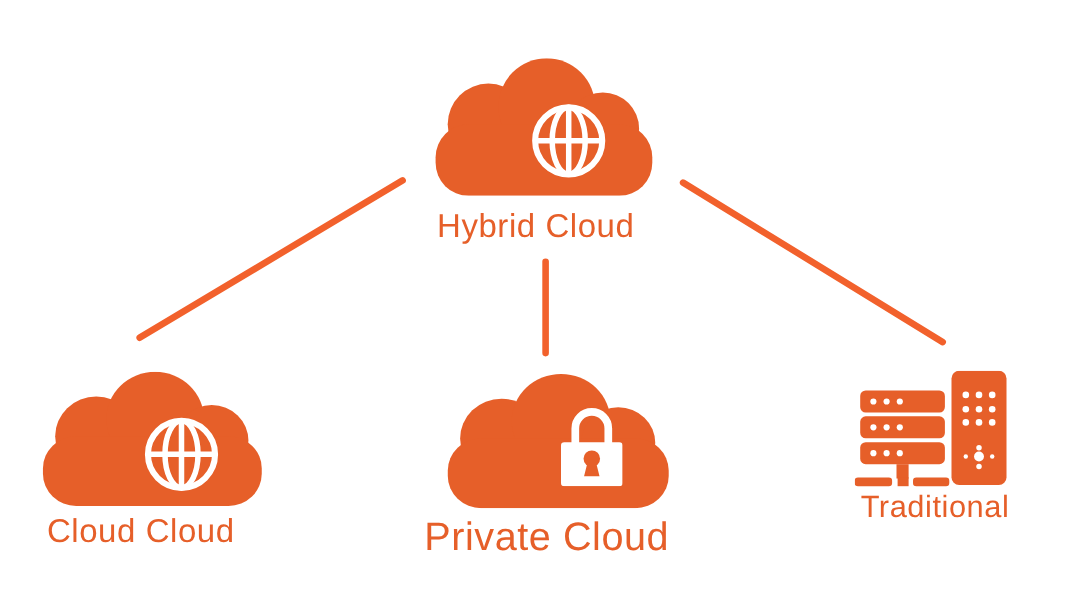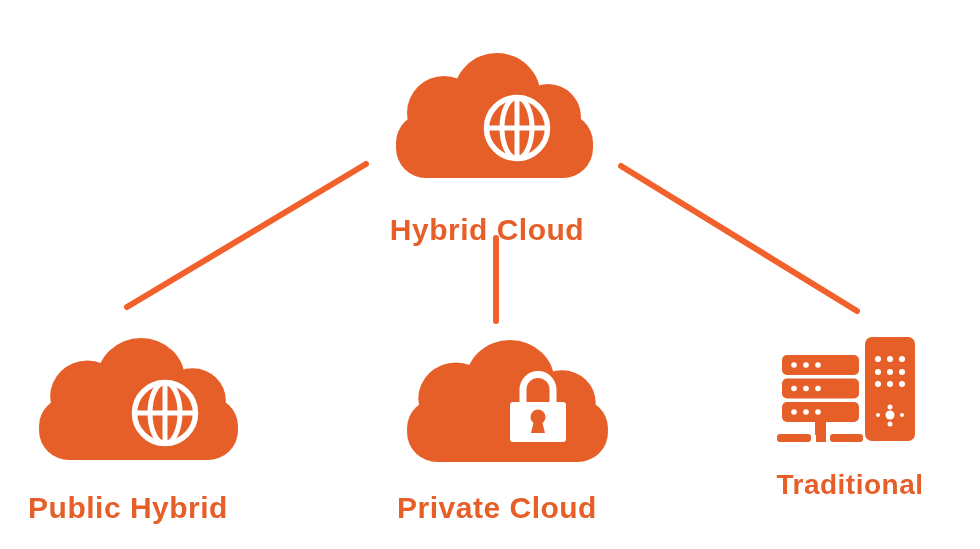--- a/index.html
+++ b/index.html
@@ -31,29 +31,28 @@
     stroke-width: 6;
     stroke-linecap: round;
   }
   .abs { position: absolute; }
   .fill-primary { fill: var(--primary); }
   .fill-white { fill: var(--icon); }
   .stroke-white { stroke: var(--icon); fill: none; }
   .node-label {
     position: absolute;
     color: var(--primary);
-    font-weight: 700;
+    font-weight: 400;
     text-align: center;
     letter-spacing: 0.5px;
     white-space: nowrap;
-    margin-top: 24px;
   }
   .label-hybrid   { left: 337px; top: 189px; width: 300px; font-size: 30px; }
   .label-public   { left: 0px;   top: 467px; width: 256px; font-size: 30px; }
-  .label-private  { left: 347px; top: 467px; width: 300px; font-size: 30px; }
+  .label-private  { left: 347px; top: 467px; width: 300px; font-size: 36px; }
   .label-traditional {
     left: 720px; top: 444px; width: 260px;
     font-size: 28px; line-height: 34px;
     white-space: normal;
   }
 </style>
 </head>
 <body>
 
 <div class="canvas">
@@ -83,21 +82,21 @@
     <circle class="fill-primary" cx="105" cy="44" r="44"></circle>
     <circle class="fill-primary" cx="156" cy="64" r="33"></circle>
     <rect class="fill-primary" x="4" y="60" width="197" height="65" rx="30"></rect>
   </svg>
   <svg class="abs" style="left:129px; top:377px;" width="72" height="72" viewBox="0 0 72 72">
     <circle class="stroke-white" stroke-width="5.5" cx="36" cy="36" r="30.5"></circle>
     <ellipse class="stroke-white" stroke-width="5" cx="36" cy="36" rx="15" ry="30.5"></ellipse>
     <line class="stroke-white" stroke-width="5" x1="6" y1="36" x2="66" y2="36"></line>
     <line class="stroke-white" stroke-width="5" x1="36" y1="6" x2="36" y2="66"></line>
   </svg>
-  <div class="node-label label-public">Public Hybrid</div>
+  <div class="node-label label-public">Cloud Cloud</div>
 
   <svg class="abs" style="left:403px; top:340px;" width="209" height="122" viewBox="0 0 205 125" preserveAspectRatio="none">
     <circle class="fill-primary" cx="52" cy="60" r="37"></circle>
     <circle class="fill-primary" cx="105" cy="44" r="44"></circle>
     <circle class="fill-primary" cx="156" cy="64" r="33"></circle>
     <rect class="fill-primary" x="4" y="60" width="197" height="65" rx="30"></rect>
   </svg>
   <svg class="abs" style="left:510px; top:368px;" width="56" height="74" viewBox="0 0 56 74">
     <path class="stroke-white" stroke-width="7" d="M13 36 V 21.5 a15 15 0 0 1 30 0 V 36"></path>
     <rect class="fill-white" x="0" y="34" width="56" height="40" rx="3"></rect>

